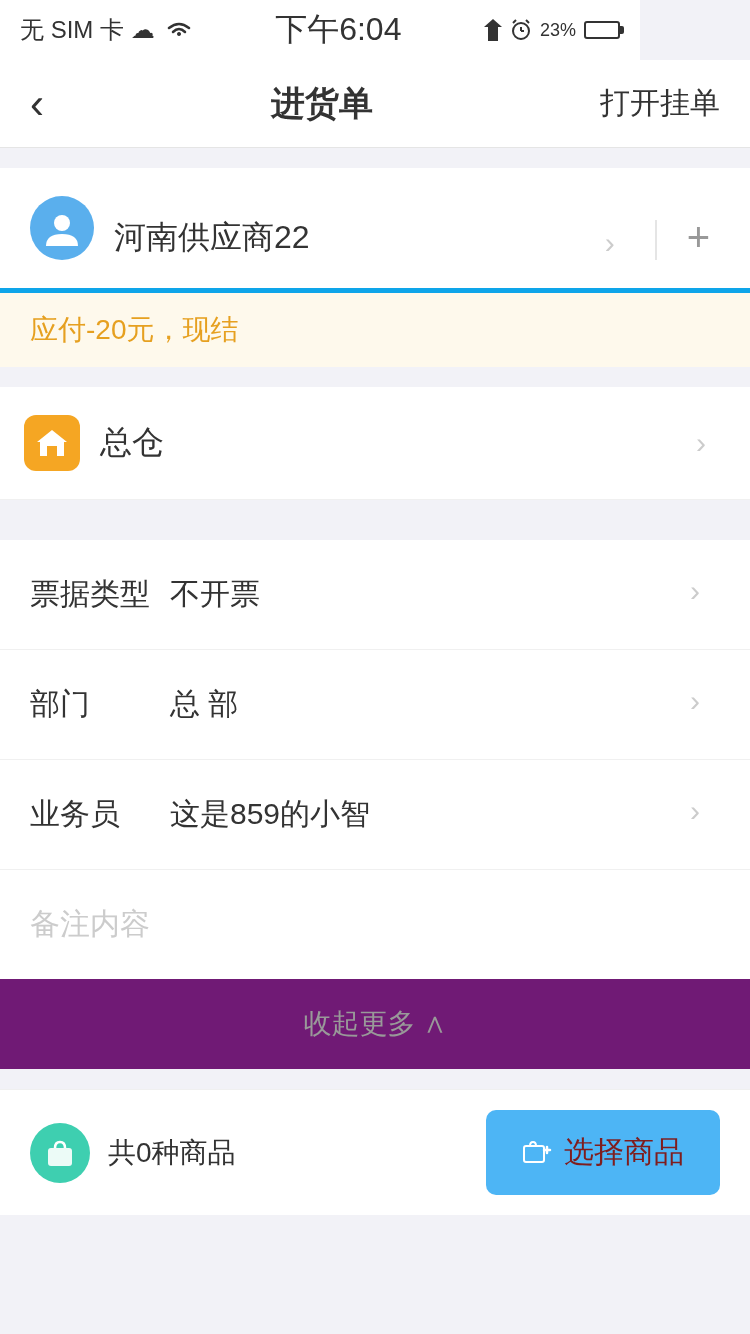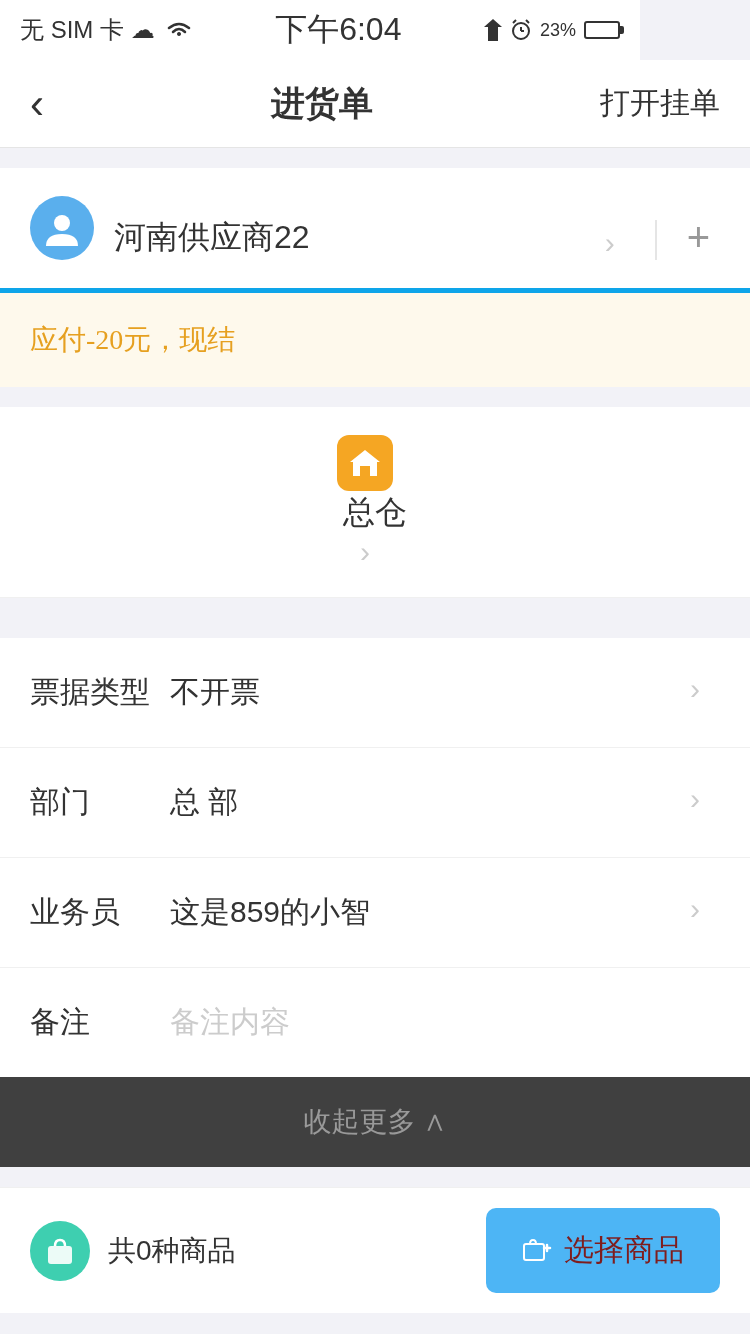--- a/index.html
+++ b/index.html
@@ -147,34 +147,32 @@
     .add-btn {
       font-size: 40px;
       color: #999;
       cursor: pointer;
       padding: 0 10px;
     }
 
     
     .notice-banner {
       background: #fef9ec;
-      padding: 28px 30px;
+      padding: 18px 30px;
       font-size: 28px;
       color: #e6a020;
-      font-family: Liberation Serif, serif;
     }
 
     
     .warehouse-row {
       display: flex;
       align-items: center;
       padding: 28px 24px;
       background: #fff;
       border-bottom: 1px solid #f0f0f0;
-      flex-direction: column;
     }
     .warehouse-icon {
       width: 56px;
       height: 56px;
       border-radius: 12px;
       background: #f5a623;
       display: flex;
       align-items: center;
       justify-content: center;
       margin-right: 20px;
@@ -211,21 +209,21 @@
       flex: 1;
       font-size: 30px;
       color: #333;
     }
     .form-value.placeholder {
       color: #ccc;
     }
 
     
     .collapse-row {
-      background: #404040;
+      background: #701a75;
       text-align: center;
       padding: 26px 0;
       font-size: 28px;
       color: #999;
       cursor: pointer;
       margin-top: 0;
     }
 
     
     .bottom-bar {
@@ -363,21 +361,20 @@
     <span class="chevron-right">›</span>
   </div>
 
   <div class="form-row">
     <span class="form-label">业务员</span>
     <span class="form-value">这是859的小智</span>
     <span class="chevron-right">›</span>
   </div>
 
   <div class="form-row">
-    <span class="form-label">备注</span>
     <span class="form-value placeholder">备注内容</span>
   </div>
 </div>
 
 <div class="collapse-row">
   <span>收起更多 ∧</span>
 </div>
 
 <div class="bottom-bar">
   <div class="product-count-area">

